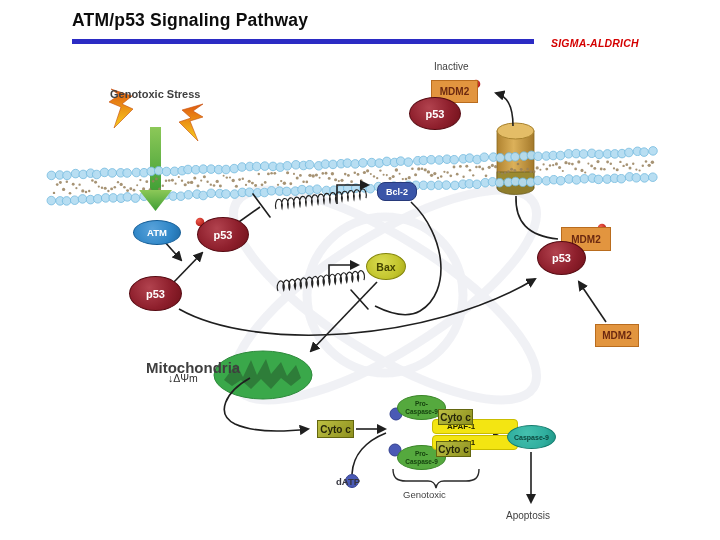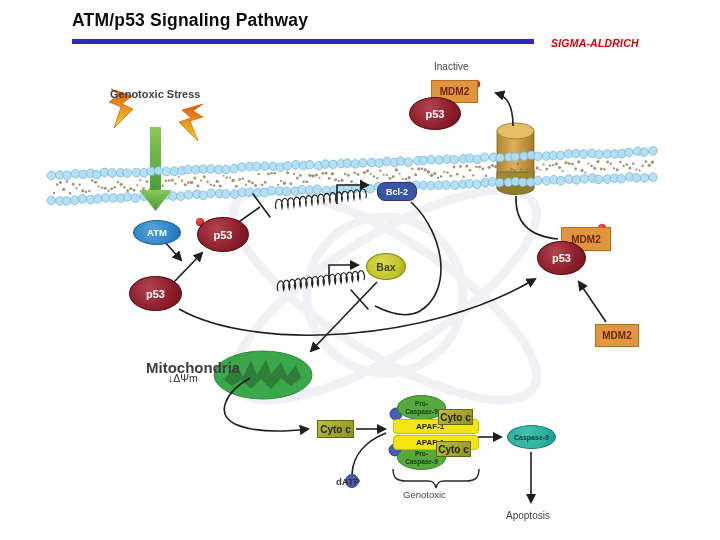--- a/index.html
+++ b/index.html
@@ -19,21 +19,21 @@
         font-weight:bold;font-size:10px;}
   .atm{background:radial-gradient(circle at 40% 35%, #58a2da 0%, #2f86c7 60%, #1e6aa6 100%);
        border:1px solid #155d96;color:#fff;font-weight:bold;font-size:9.5px;}
   .bcl2{background:var(--bcl2-fill,#3a55a8);border:1px solid #27397a;border-radius:8px;
         color:#fff;font-weight:bold;font-size:9px;}
   .bax{background:radial-gradient(circle at 40% 35%, #dadc52 0%, #c2c42c 60%, #a3a516 100%);
        border:1px solid #85870d;color:#454500;font-weight:bold;font-size:10.5px;}
   .cytoc{background:linear-gradient(135deg,#bcbf42 0%,#8e911f 100%);border:1px solid #63660f;
          color:#26260a;font-weight:bold;font-size:10px;}
   .apaf{background:var(--apaf1-fill,#f3e512);border:1px solid #c9bd00;border-radius:4px;
-        color:#1f1f00;font-weight:bold;font-size:8px;justify-content:flex-start;padding-left:22px;}
+        color:#1f1f00;font-weight:bold;font-size:8px;justify-content:flex-start;padding-left:14px;margin-left:39px;}
   .procasp{background:var(--procaspase-fill,#55a93e);border:1px solid #3a8628;color:#16430f;
            font-weight:bold;font-size:6.5px;line-height:1.1;padding:0 5px;}
   .casp9{background:radial-gradient(circle at 40% 35%, #44c0ae 0%, #2fae9e 60%, #1d9384 100%);
          border:1px solid #147c6e;color:#0c473e;font-weight:bold;font-size:7px;}
 </style>
 </head>
 <body>
 
 <div id="slide">
 

